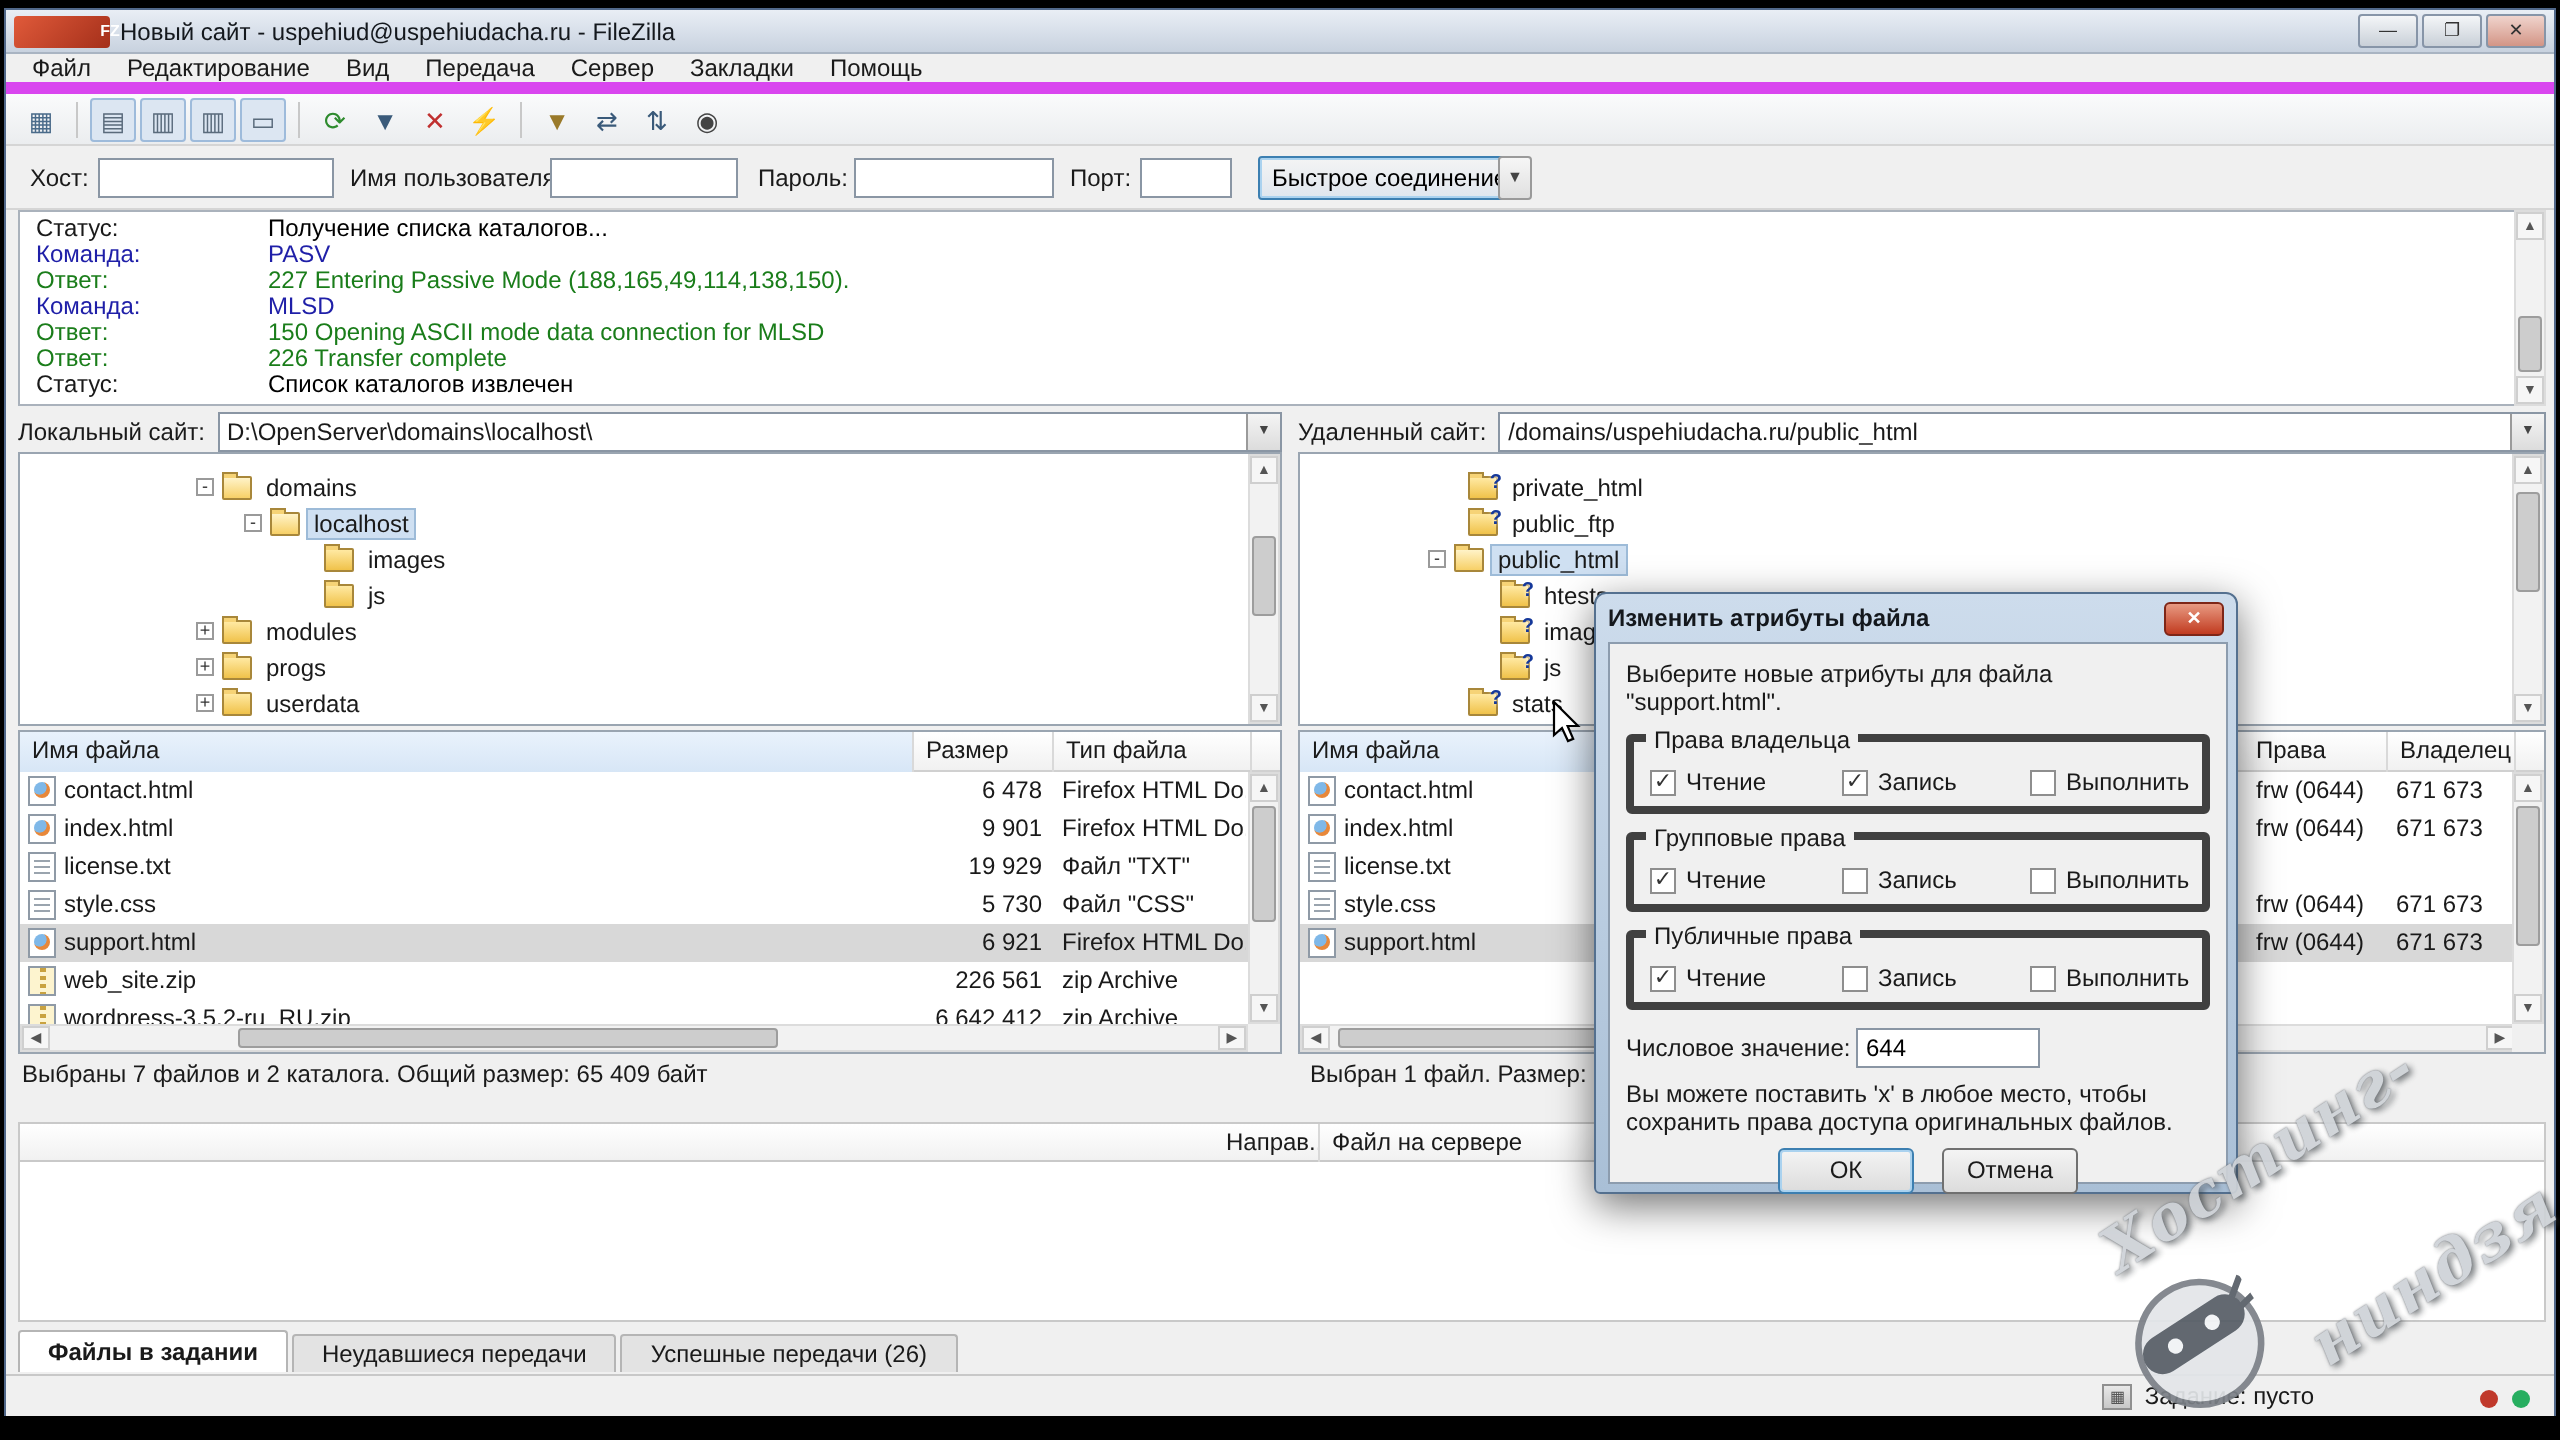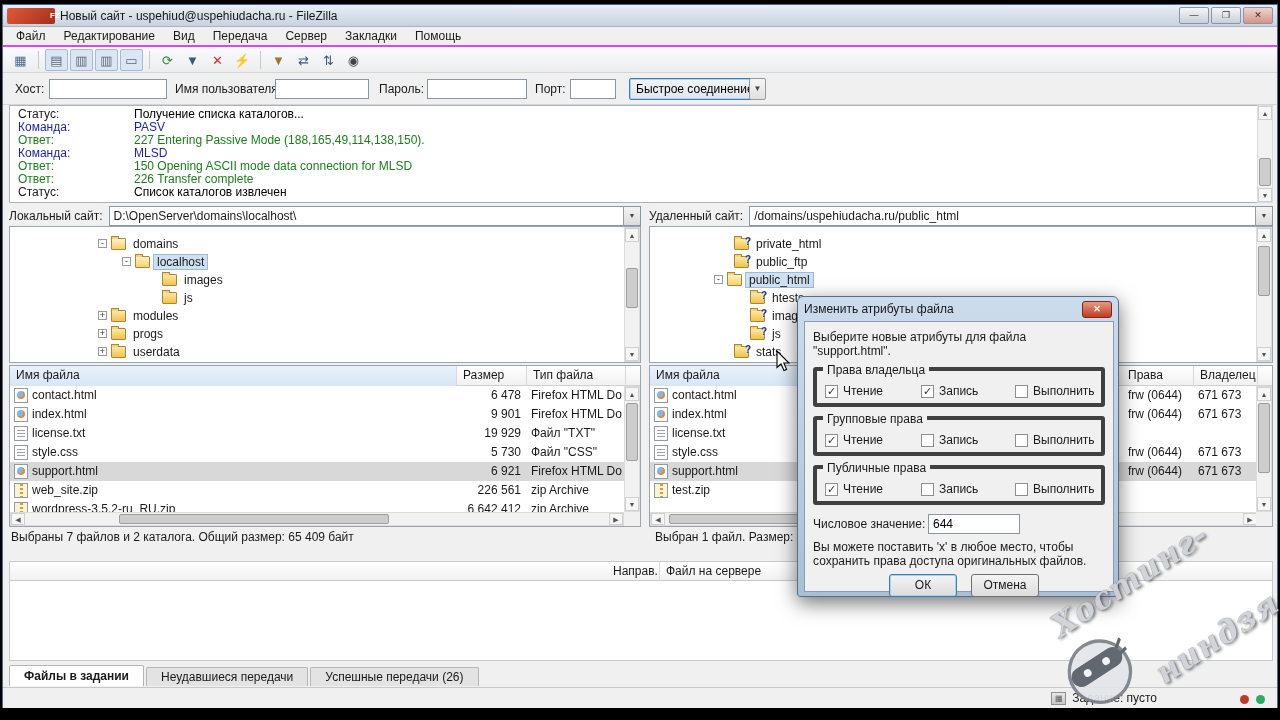--- a/index.html
+++ b/index.html
@@ -15,21 +15,21 @@
   .fz-logo { width:16px; height:16px; margin-right:5px; border-radius:2px;
              background:linear-gradient(135deg,#e05a3a,#a42f1a); color:#fff; font-size:8px; font-weight:bold;
              display:flex; align-items:center; justify-content:center;padding-left:48px; }
   .title-text { flex:1; font-size:12px; color:#14181d; white-space:nowrap; overflow:hidden; }
   .win-controls { display:flex; gap:2px; }
   .win-btn { width:30px; height:17px; background:linear-gradient(#f4f6f8,#c9d0d8); border:1px solid #8795a8;
              border-radius:2px; font-size:9px; line-height:15px; text-align:center; color:#333; }
   .win-btn.close { background:linear-gradient(#f0d4cd,#d39586); }
 
   .menubar { position:absolute; left:0; top:22px; right:0; height:20px; background:#f0f0f0;
-             border-bottom:2px solid #d946ef; display:flex; align-items:center; padding-left:4px; }
+             border-bottom:6px solid #d946ef; display:flex; align-items:center; padding-left:4px; }
   .menu-item { padding:2px 9px; }
 
   .toolbar { position:absolute; left:0; top:42px; right:0; height:26px;
              background:linear-gradient(#fafbfc,#ebedef); border-bottom:1px solid #d5d5d5;
              display:flex; align-items:center; padding-left:6px; gap:2px; }
   .tb-btn { width:23px; height:22px; text-align:center; line-height:22px; font-size:13px; border:1px solid transparent; border-radius:2px; }
   .tb-btn.pressed { background:#dce6f2; border:1px solid #9ebbdb; }
   .tb-sep { width:1px; height:18px; background:#c8c8c8; margin:0 4px; }
 
   
@@ -116,21 +116,21 @@
   .dot { width:9px; height:9px; border-radius:50%; position:absolute; top:7px; }
   .dot.red { background:#c0392b; right:28px; }
   .dot.green { background:#27ae60; right:12px; }
   .q-icon { width:15px; height:13px; background:linear-gradient(#e8e8e8,#c8c8c8); border:1px solid #909090; font-size:8px; line-height:12px; text-align:center; color:#555; }
 
   
   .dialog { position:absolute; left:797px; top:296px; width:322px; height:301px; z-index:50;
             background:linear-gradient(#cddcec,#a9bfd6); border:1px solid #54708f; border-radius:6px 6px 3px 3px;
             box-shadow:0 6px 20px rgba(0,0,0,.55); }
   .dlg-titlebar { height:24px; display:flex; align-items:center; padding:0 6px; }
-  .dlg-title { flex:1; color:#14181d; }
+  .dlg-title { flex:1; color:#14181d;font-weight:bold; }
   .dlg-close { width:30px; height:17px; background:linear-gradient(#e89a82,#c13b20); border:1px solid #7e2617;
                border-radius:3px; color:#fff; font-size:9px; line-height:15px; text-align:center; font-weight:bold; }
   .dlg-body { position:absolute; left:6px; top:24px; width:310px; height:271px; background:#f0f0f0; border:1px solid #8c9cae; padding:8px; }
   .dlg-intro { margin-bottom:4px; }
   .group { position:relative; border:4px solid #404040; border-radius:3px; height:40px; margin-top:9px; }
   .group-label { position:absolute; top:-8px; left:6px; background:#f0f0f0; padding:0 4px; }
   .group-row { position:absolute; left:8px; top:13px; right:4px; display:flex; }
   .check { display:flex; align-items:center; gap:5px; }
   .check:nth-child(1) { width:96px; } .check:nth-child(2) { width:94px; }
   .checkbox { width:13px; height:13px; background:#fff; border:1px solid #8e8e8e; font-size:11px; line-height:11px; text-align:center; color:#333; flex:0 0 auto; }
@@ -430,24 +430,20 @@
             <div class="fc" style="left: 22px; width: 300px;">style.css</div>
             <div class="fc" style="left: 478px; width: 66px;">frw (0644)</div>
             <div class="fc" style="left: 548px; width: 58px;">671 673</div>
           </div>
           <div class="file-row sel" style="top: 76px;">
             <div class="ficon firefox"></div>
             <div class="fc" style="left: 22px; width: 300px;">support.html</div>
             <div class="fc" style="left: 478px; width: 66px;">frw (0644)</div>
             <div class="fc" style="left: 548px; width: 58px;">671 673</div>
           </div>
-          <div class="file-row" style="top: 95px;">
-            <div class="ficon zip"></div>
-            <div class="fc" style="left: 22px; width: 300px;">test.zip</div>
-          </div>
         </div>
       <div class="sbv" style="right:0;top:20px;height:126px">
         <div class="sb-btn up">▲</div>
         <div class="sb-thumb" style="top:16px;height:70px"></div>
         <div class="sb-btn down">▼</div>
       </div>
       <div class="sbh" style="left:0;bottom:0;width:608px">
         <div class="sb-btn left">◀</div>
         <div class="sb-thumb" style="left:18px;width:160px"></div>
         <div class="sb-btn right">▶</div>

